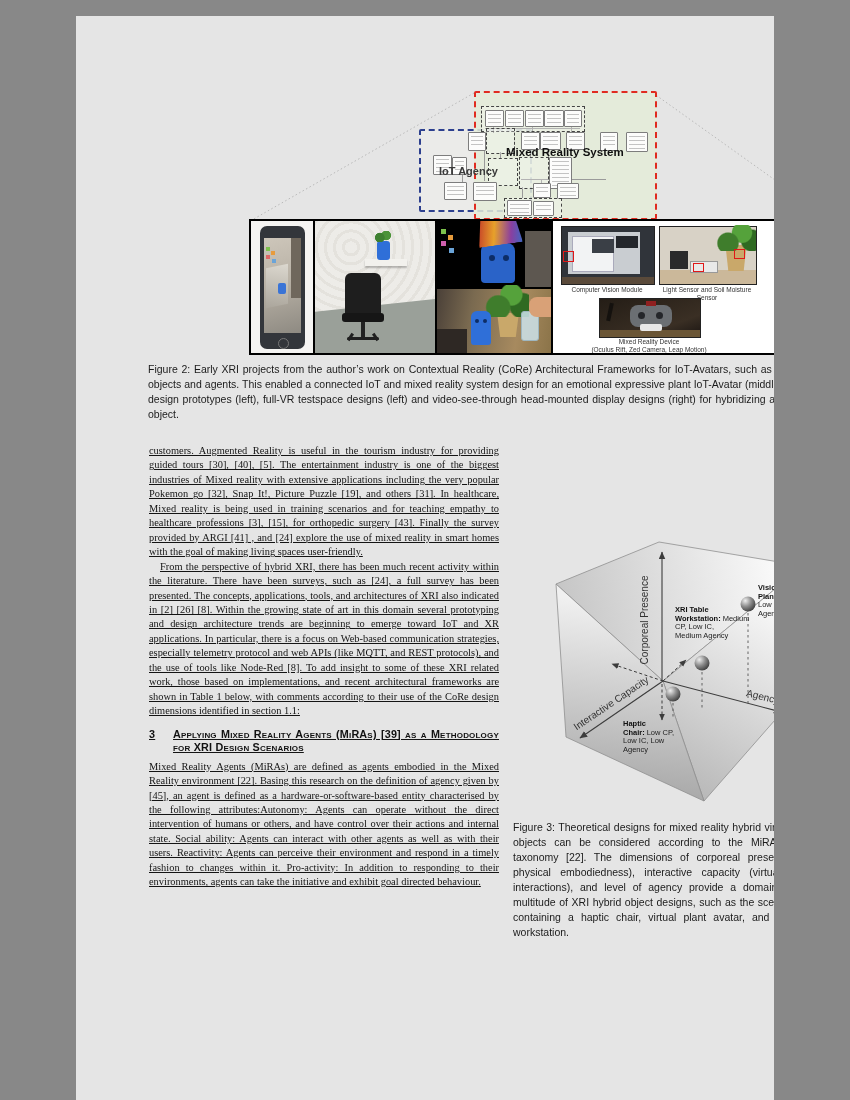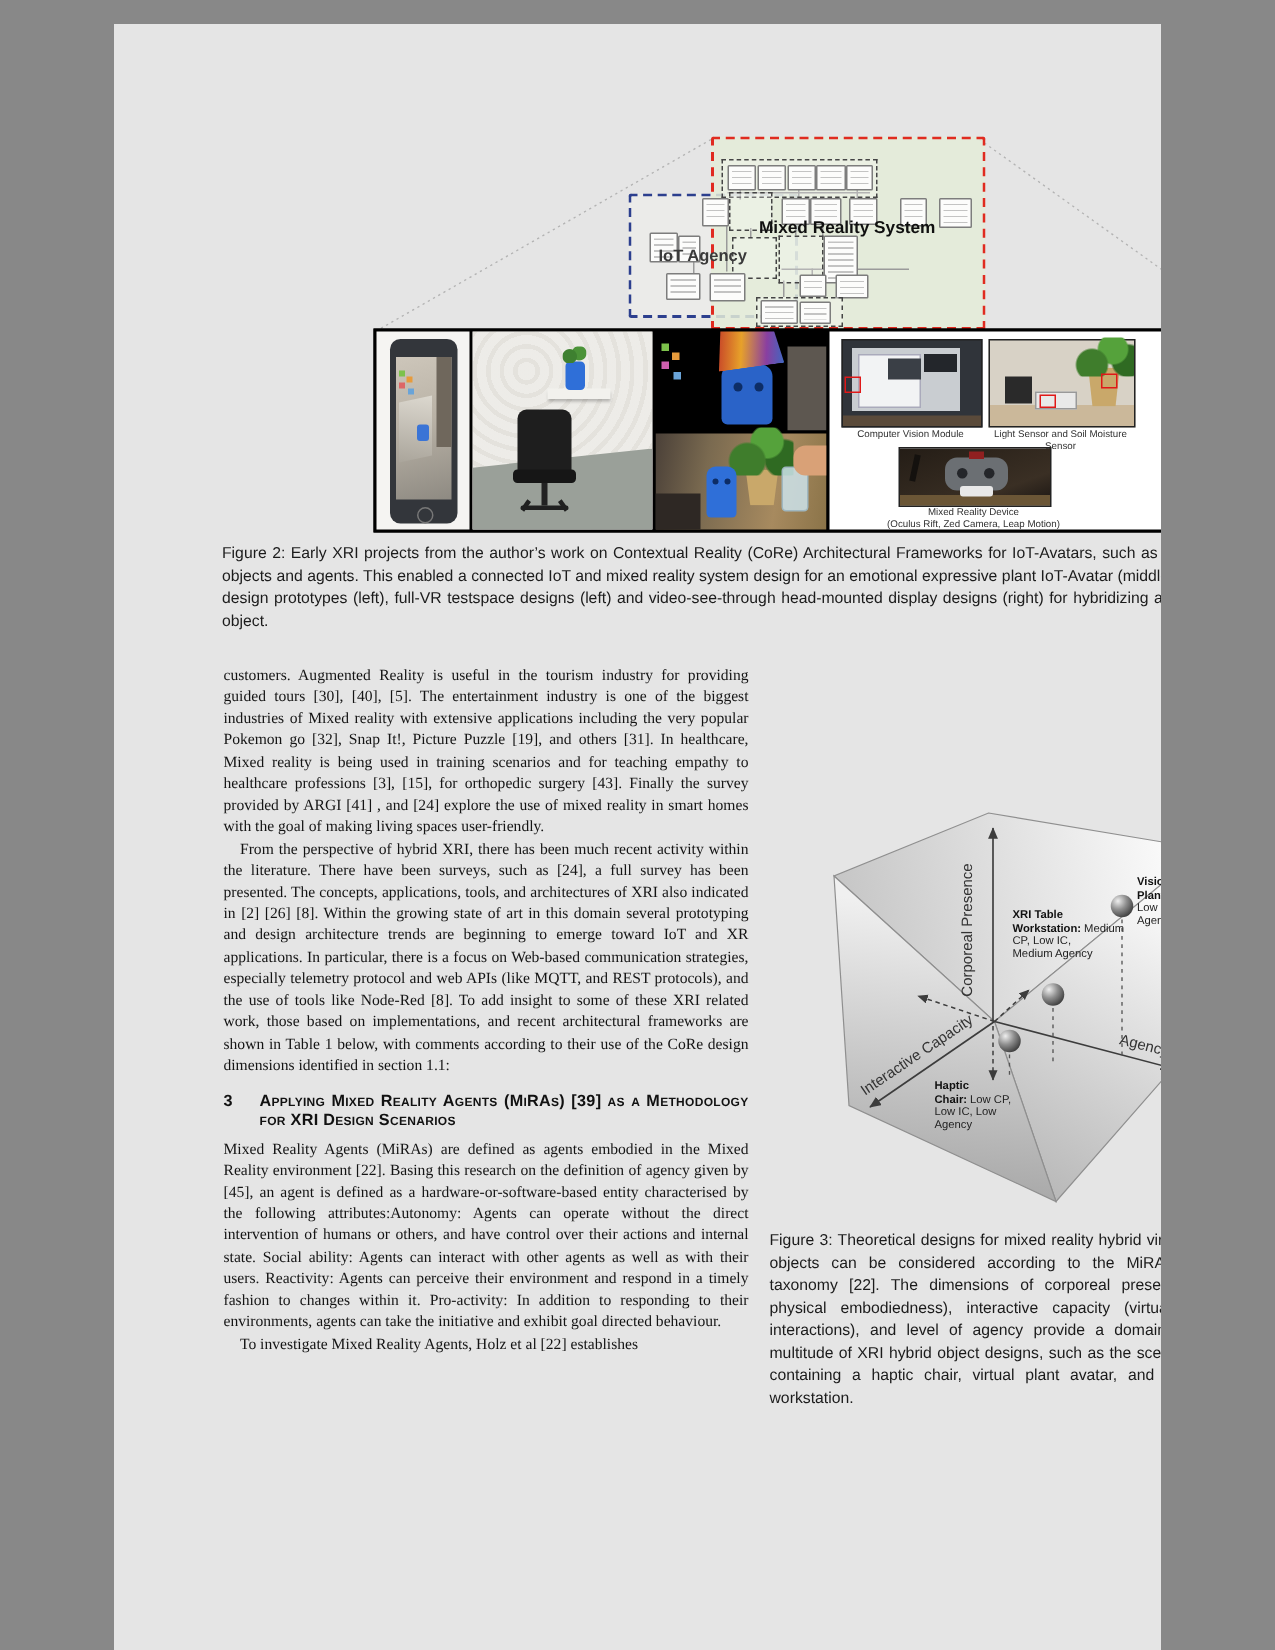--- a/index.html
+++ b/index.html
@@ -202,29 +202,28 @@
       </div>
       <div class="cap6" style="left:30px;top:117px;width:132px;">
         <div>Mixed Reality Device</div>
         <div>(Oculus Rift, Zed Camera, Leap Motion)</div>
       </div>
     </div>
   </div>
 
   <div class="figcap" style="left:72px;top:346px;width:708px;">Figure 2: Early XRI projects from the author’s work on Contextual Reality (CoRe) Architectural Frameworks for IoT-Avatars, such as in [28], for hybrid objects and agents. This enabled a connected IoT and mixed reality system design for an emotional expressive plant IoT-Avatar (middle), and hand-held design prototypes (left), full-VR testspace designs (left) and video-see-through head-mounted display designs (right) for hybridizing an IoT smart plant object.</div>
 
-  <div class="col" style="left:73px;top:428px;width:350px;">
+  <div class="col" style="left:73px;top:428px;width:350px;text-decoration:underline;">
     <p>customers. Augmented Reality is useful in the tourism industry for providing guided tours [30], [40], [5]. The entertainment industry is one of the biggest industries of Mixed reality with extensive applications including the very popular Pokemon go [32], Snap It!, Picture Puzzle [19], and others [31]. In healthcare, Mixed reality is being used in training scenarios and for teaching empathy to healthcare professions [3], [15], for orthopedic surgery [43]. Finally the survey provided by ARGI [41] , and [24] explore the use of mixed reality in smart homes with the goal of making living spaces user-friendly.</p>
     <p class="ind">From the perspective of hybrid XRI, there has been much recent activity within the literature. There have been surveys, such as [24], a full survey has been presented. The concepts, applications, tools, and architectures of XRI also indicated in [2] [26] [8]. Within the growing state of art in this domain several prototyping and design architecture trends are beginning to emerge toward IoT and XR applications. In particular, there is a focus on Web-based communication strategies, especially telemetry protocol and web APIs (like MQTT, and REST protocols), and the use of tools like Node-Red [8]. To add insight to some of these XRI related work, those based on implementations, and recent architectural frameworks are shown in Table 1 below, with comments according to their use of the CoRe design dimensions identified in section 1.1:</p>
     <div class="sechead">
       <span class="num">3</span>
       <span>Applying Mixed Reality Agents (MiRAs) [39] as a Methodology for XRI Design Scenarios</span>
     </div>
     <p>Mixed Reality Agents (MiRAs) are defined as agents embodied in the Mixed Reality environment [22]. Basing this research on the definition of agency given by [45], an agent is defined as a hardware-or-software-based entity characterised by the following attributes:Autonomy: Agents can operate without the direct intervention of humans or others, and have control over their actions and internal state. Social ability: Agents can interact with other agents as well as with their users. Reactivity: Agents can perceive their environment and respond in a timely fashion to changes within it. Pro-activity: In addition to responding to their environments, agents can take the initiative and exhibit goal directed behaviour.</p>
-    <p class="ind">To investigate Mixed Reality Agents, Holz et al [22] establishes</p>
   </div>
 
   <div class="fig3">
     <svg width="320" height="282" viewBox="0 0 320 282">
       <defs>
         <linearGradient id="gTop" gradientUnits="userSpaceOnUse" x1="30" y1="70" x2="268" y2="25">
           <stop offset="0" stop-color="#c6c6c6"></stop>
             <stop offset="1" stop-color="#ffffff"></stop>
         </linearGradient>
         <linearGradient id="gRight" gradientUnits="userSpaceOnUse" x1="260" y1="70" x2="150" y2="250">

